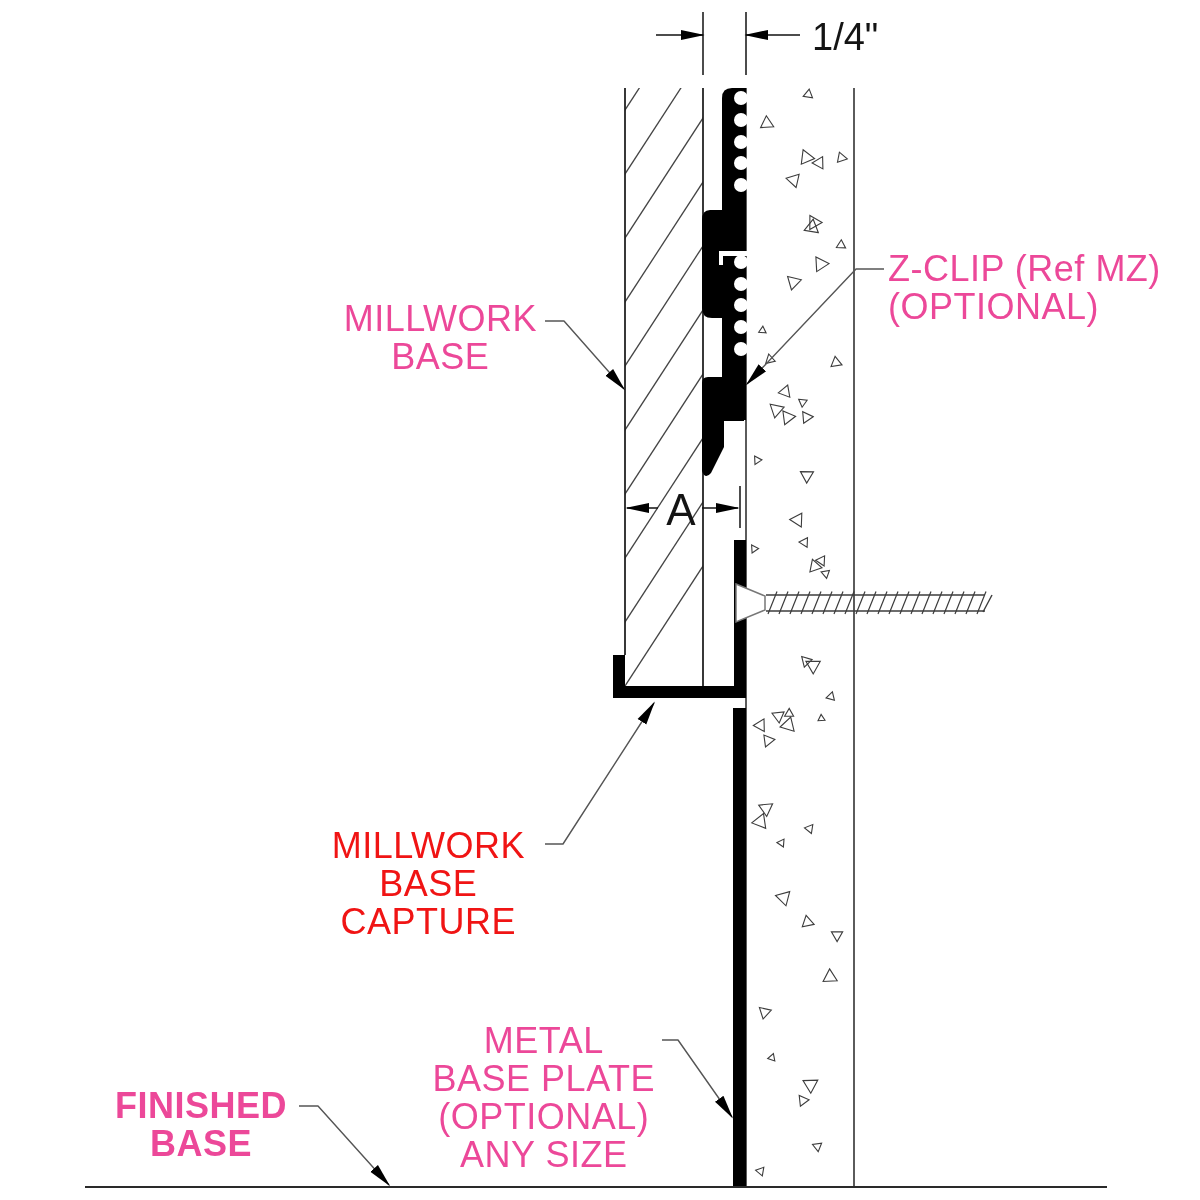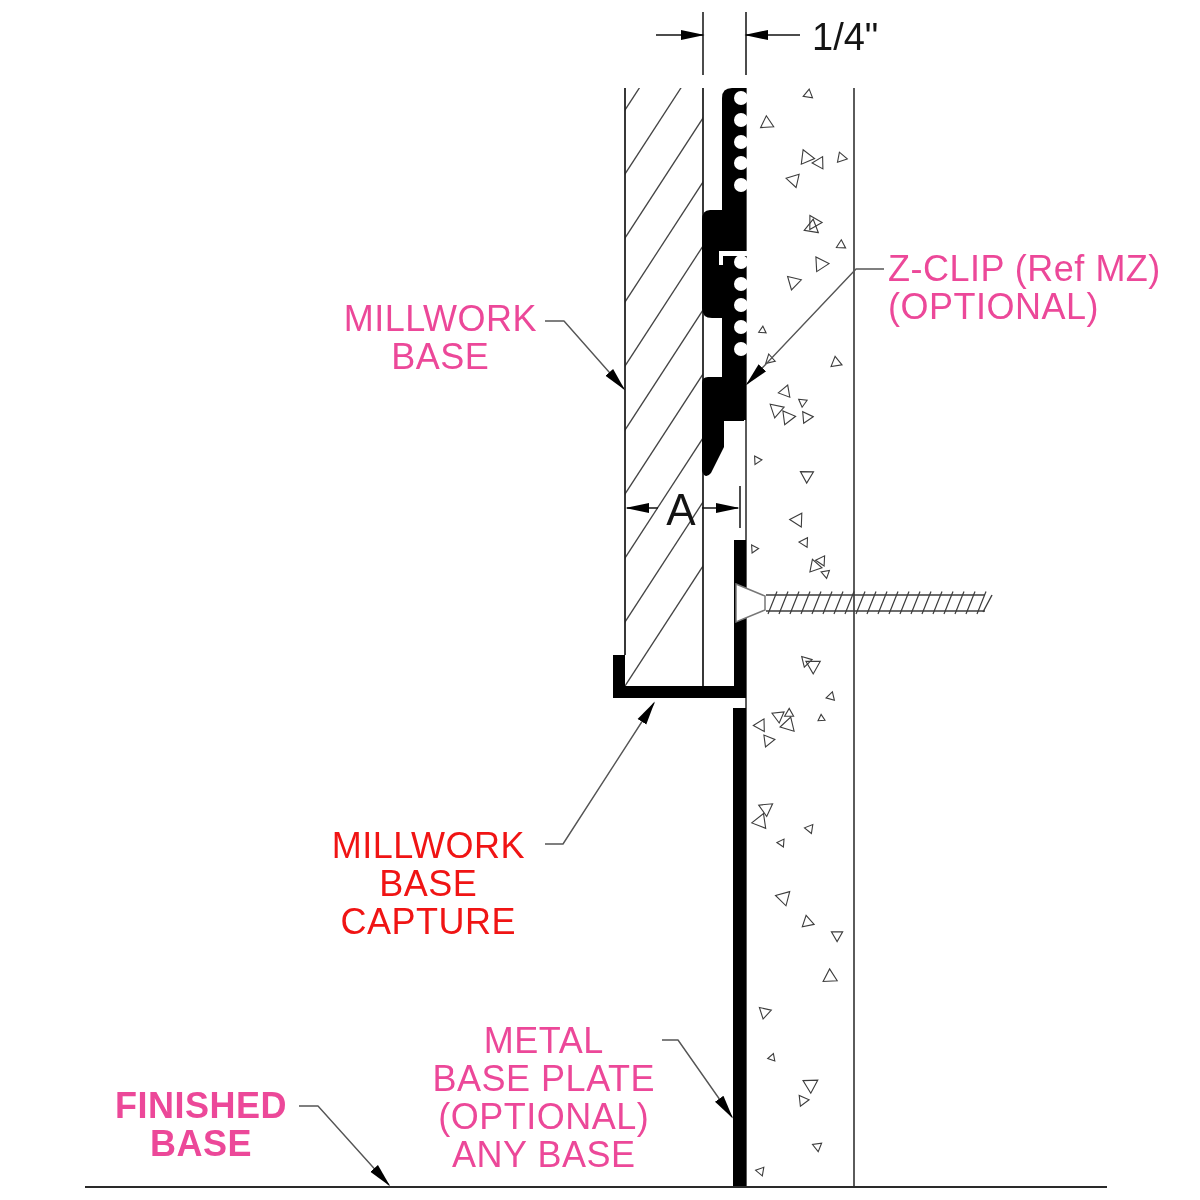--- a/index.html
+++ b/index.html
@@ -205,21 +205,21 @@
   <div class="label right" style="right: 675px; top: 827px; color: rgb(240, 20, 20);">
     <span class="lbl-line">MILLWORK</span>
     <span class="lbl-line">BASE</span>
     <span class="lbl-line">CAPTURE</span>
   </div>
 
   <div class="label right" style="right:545px;top:1022px;">
     <span class="lbl-line">METAL</span>
     <span class="lbl-line">BASE PLATE</span>
     <span class="lbl-line">(OPTIONAL)</span>
-    <span class="lbl-line">ANY BASE</span>
+    <span class="lbl-line">ANY SIZE</span>
   </div>
 
   <div class="label right" style="right:913px;top:1087px;font-weight:bold;">
     <span class="lbl-line">FINISHED</span>
     <span class="lbl-line">BASE</span>
   </div>
 
 </div>
 
 </body></html>

